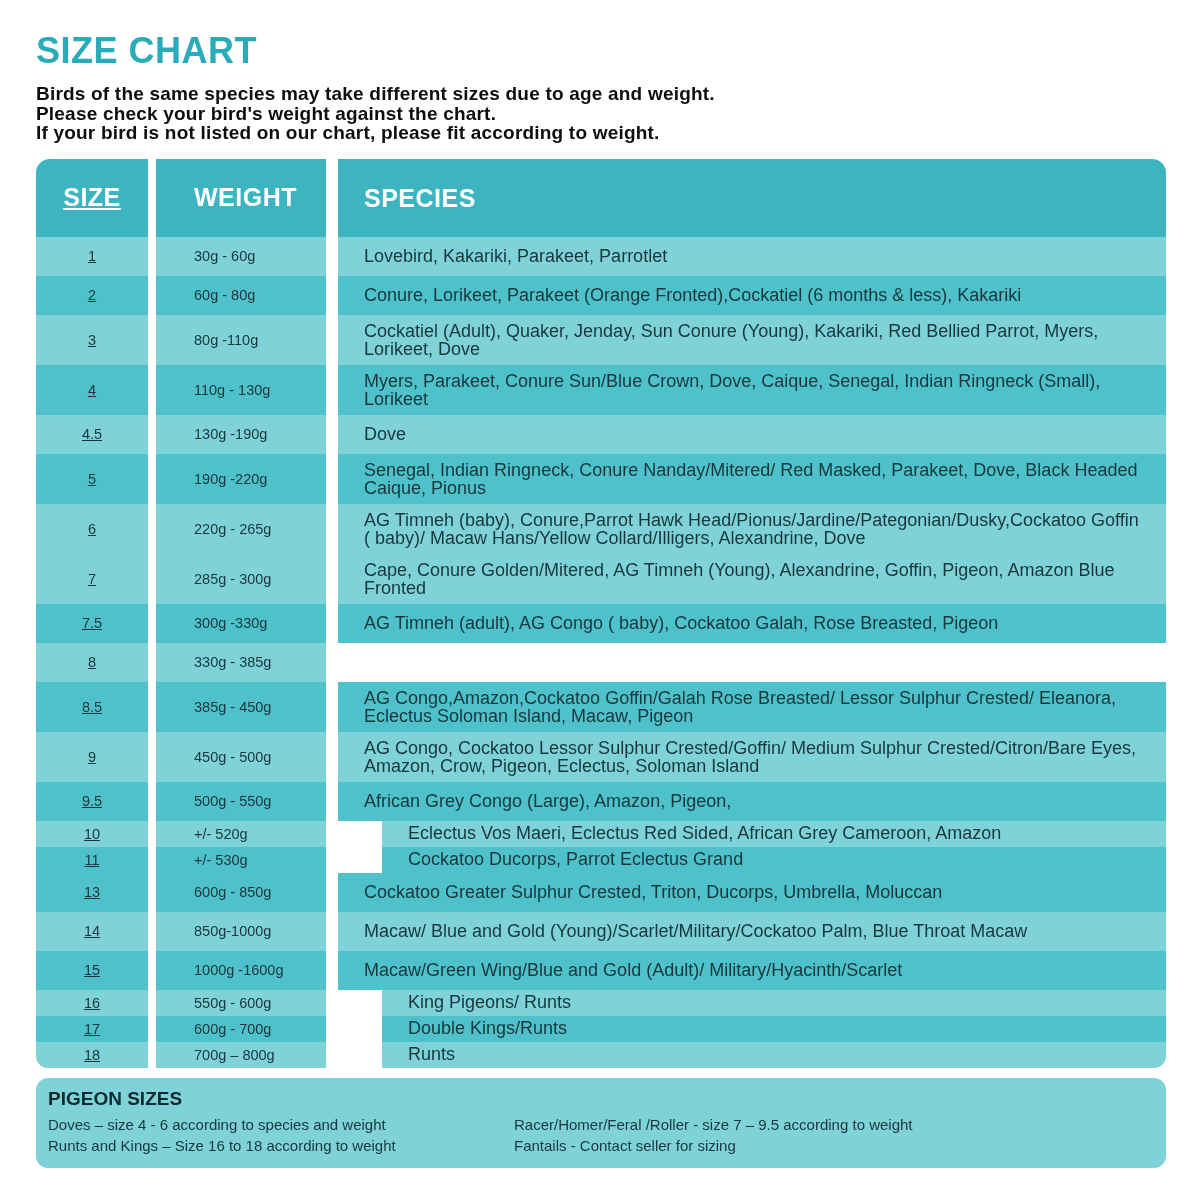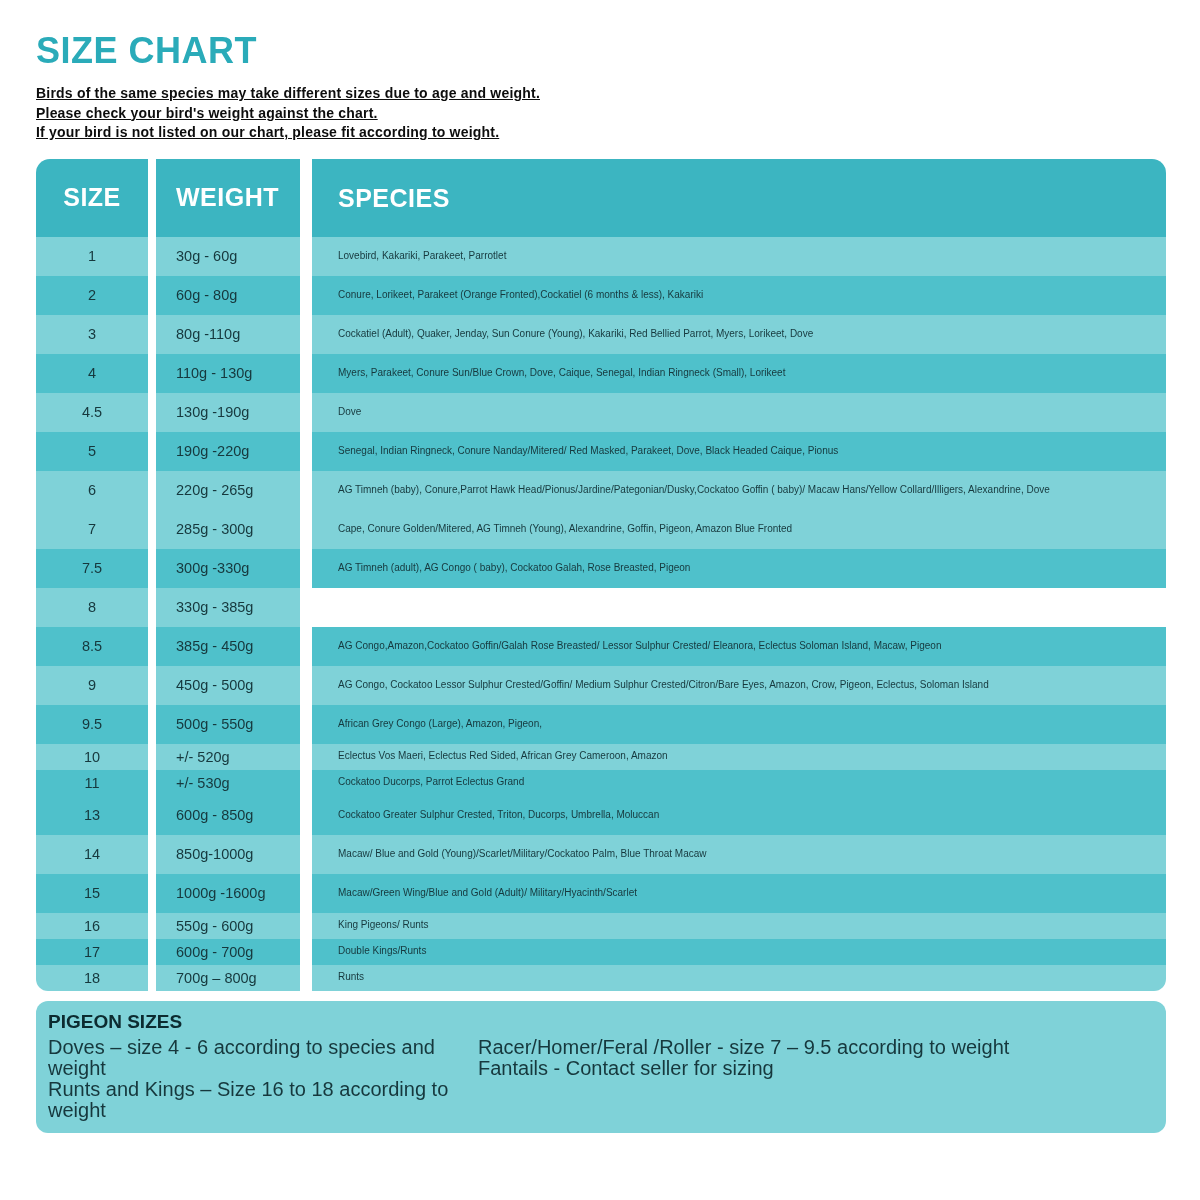--- a/index.html
+++ b/index.html
@@ -11,66 +11,67 @@
     overflow: hidden;
   }
   .page { padding: 24px 34px 0 36px; }
 
   .title {
     color: var(--title-teal, #2aabb9);
     font-size: 36px; font-weight: bold; letter-spacing: .5px;
     margin: 6px 0 12px 0;
   }
   .intro .intro-line {
-    font-size: 14px; font-weight: bold; color: #0d0d0d;
-    line-height: 19.5px; letter-spacing: .2px; text-decoration: underline;
+    font-size: 19px; font-weight: bold; color: #0d0d0d;
+    line-height: 19.5px; letter-spacing: .2px;
   }
 
   .table { margin-top: 16px; }
   .row { display: flex; }
   .cell { color: var(--body-text, #16383d); }
   .size-cell {
     width: 112px; display: flex; align-items: center; justify-content: center;
     font-size: 14.5px;
+    text-decoration: underline;
   }
   .weight-cell {
-    width: 144px; margin: 0 12px 0 8px;
-    display: flex; align-items: center; padding-left: 20px;
+    width: 170px; margin: 0 12px 0 8px;
+    display: flex; align-items: center; padding-left: 38px;
     font-size: 14.5px;
   }
   .species-cell {
     flex: 1; display: flex; align-items: center;
     padding: 7px 26px 7px 26px; line-height: 18px;
-    font-size: 10px;
+    font-size: 18px;
   }
   .row.light .cell { background: var(--row-light, #7fd2d8); }
   .row.dark  .cell { background: var(--row-dark, #4fc1cb); }
 
   .header-row { height: 78px; }
   .header-row .cell {
     background: var(--header-teal, #3cb5c1) !important;
     color: #ffffff; font-weight: bold; font-size: 25px; letter-spacing: .5px;
   }
   .header-row .size-cell    { border-top-left-radius: 14px; }
   .header-row .species-cell { border-top-right-radius: 14px; }
 
   .body-row { min-height: 39px; }
   .body-row.compact { min-height: 26px; text-align: center; }
-  .body-row.compact .species-cell { padding-top: 3px; padding-bottom: 4px; }
+  .body-row.compact .species-cell { padding-top: 3px; padding-bottom: 4px; margin-left: 44px; }
   #rows .body-row:last-child .size-cell    { border-bottom-left-radius: 12px; }
   #rows .body-row:last-child .species-cell { border-bottom-right-radius: 12px; }
 
   .pigeon {
     margin-top: 10px;
     background: var(--row-light, #7fd2d8);
     border-radius: 12px;
     padding: 10px 12px 12px 12px;
   }
   .pigeon-title { font-weight: bold; font-size: 19px; color: #0c2b30; margin-bottom: 4px; }
-  .pigeon-cols { display: flex; font-size: 20px; color: var(--body-text, #16383d); }
+  .pigeon-cols { display: flex; font-size: 15px; color: var(--body-text, #16383d); gap: 36px; }
   .pigeon-col-left { width: 430px; }
   .pigeon-line { line-height: 21px; }
 </style>
 </head>
 <body>
 
 <div class="page">
 
   <h1 class="title">SIZE CHART</h1>
 

